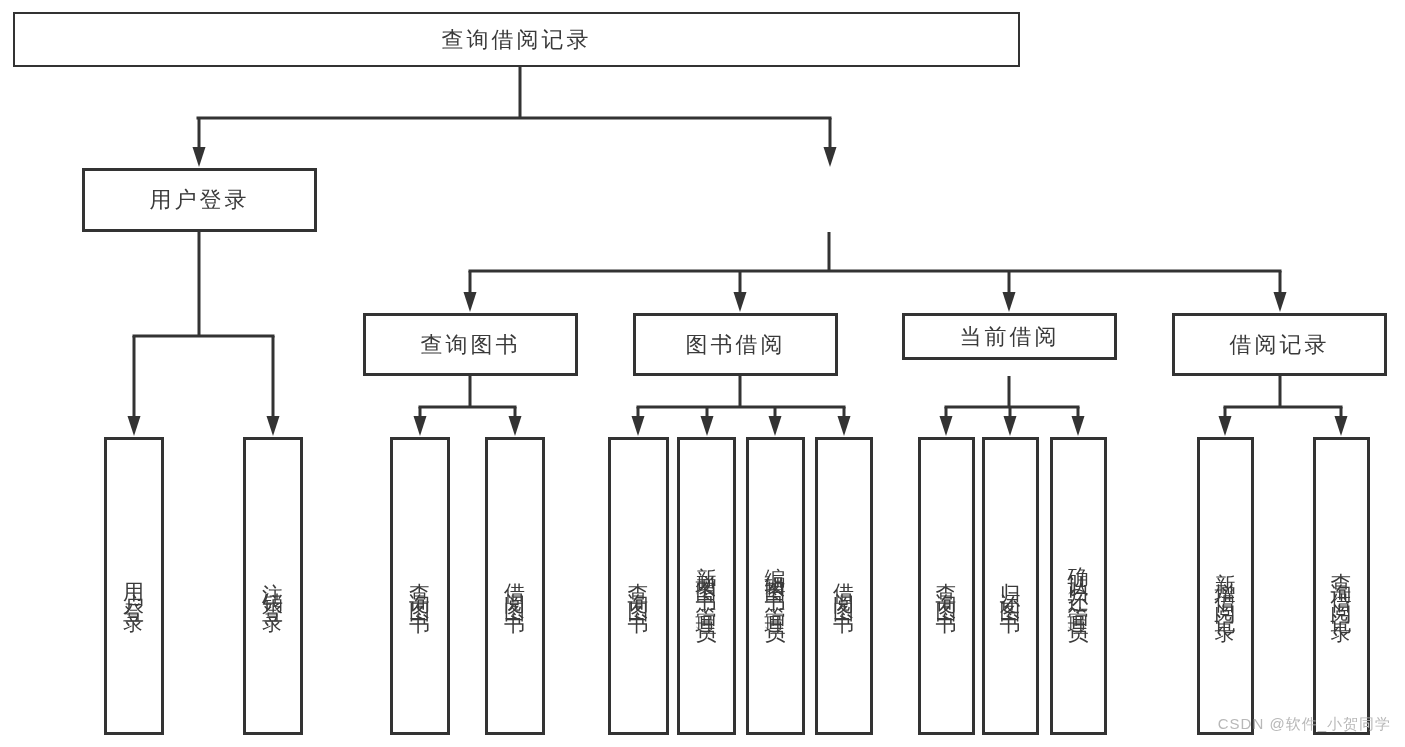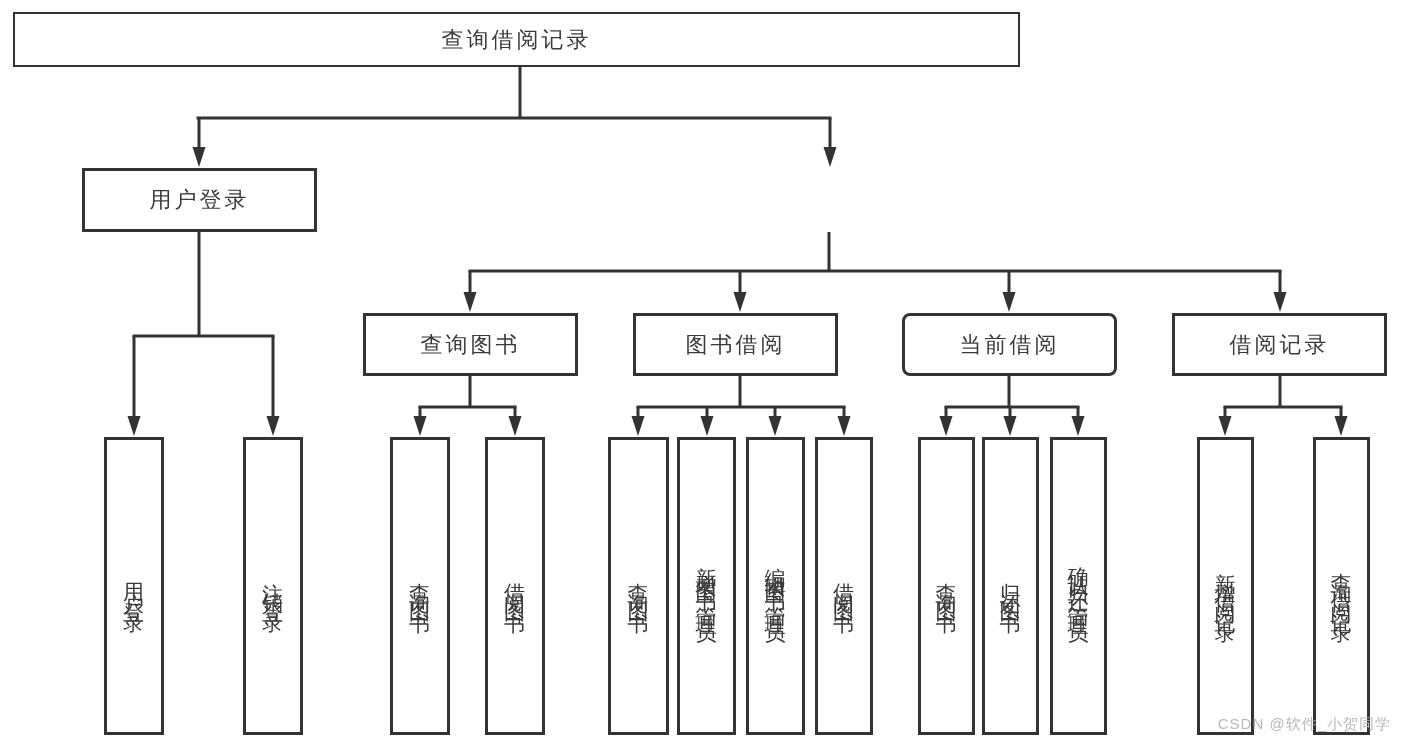--- a/index.html
+++ b/index.html
@@ -104,21 +104,21 @@
   <div class="node h" style="left:82px;top:168px;width:235px;height:64px;">
     <span>用户登录</span>
   </div>
 
   <div class="node h" style="left:363px;top:313px;width:215px;height:63px;">
     <span>查询图书</span>
   </div>
   <div class="node h" style="left:633px;top:313px;width:205px;height:63px;">
     <span>图书借阅</span>
   </div>
-  <div class="node h" style="left:902px;top:313px;width:215px;height:63px;border-radius:8px;">
+  <div class="node h" style="left:902px;top:313px;width:215px;height:47px;">
     <span>当前借阅</span>
   </div>
   <div class="node h" style="left:1172px;top:313px;width:215px;height:63px;">
     <span>借阅记录</span>
   </div>
 
   <div class="node leaf" style="left:104px;top:437px;width:60px;height:298px;">
     <span class="vtext">用户登录</span>
   </div>
   <div class="node leaf" style="left:243px;top:437px;width:60px;height:298px;">

